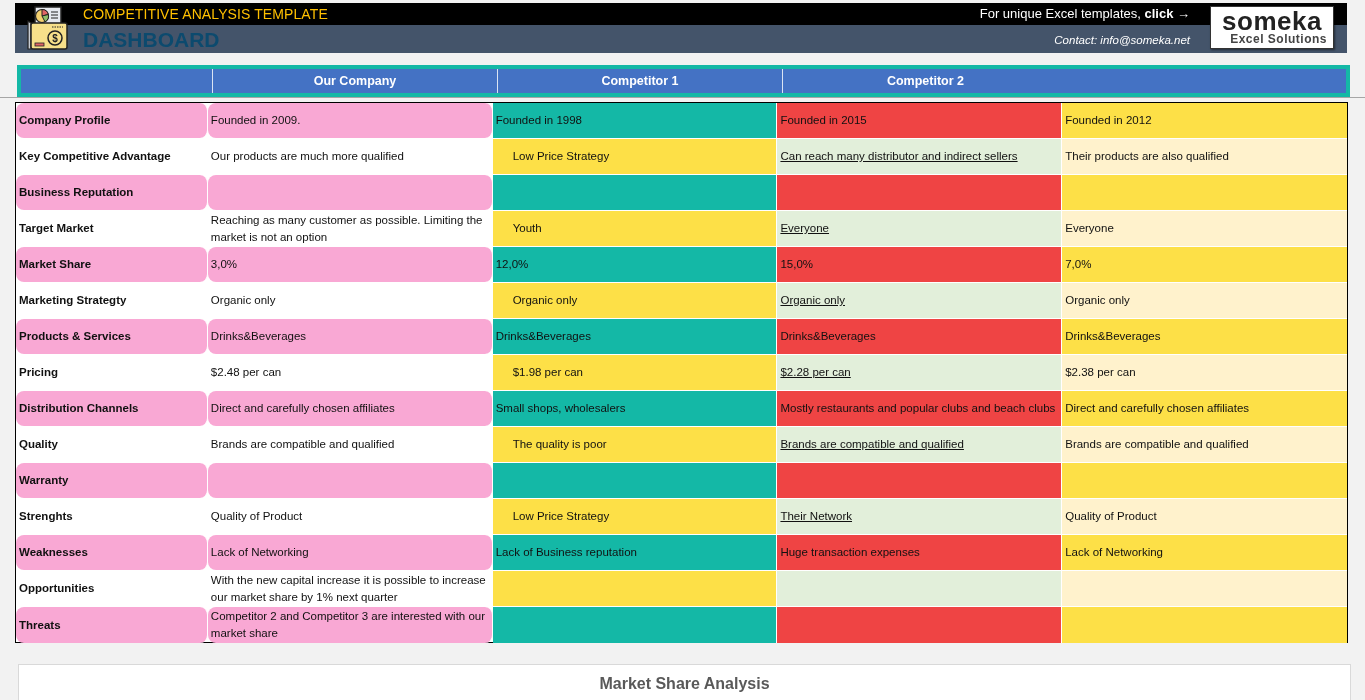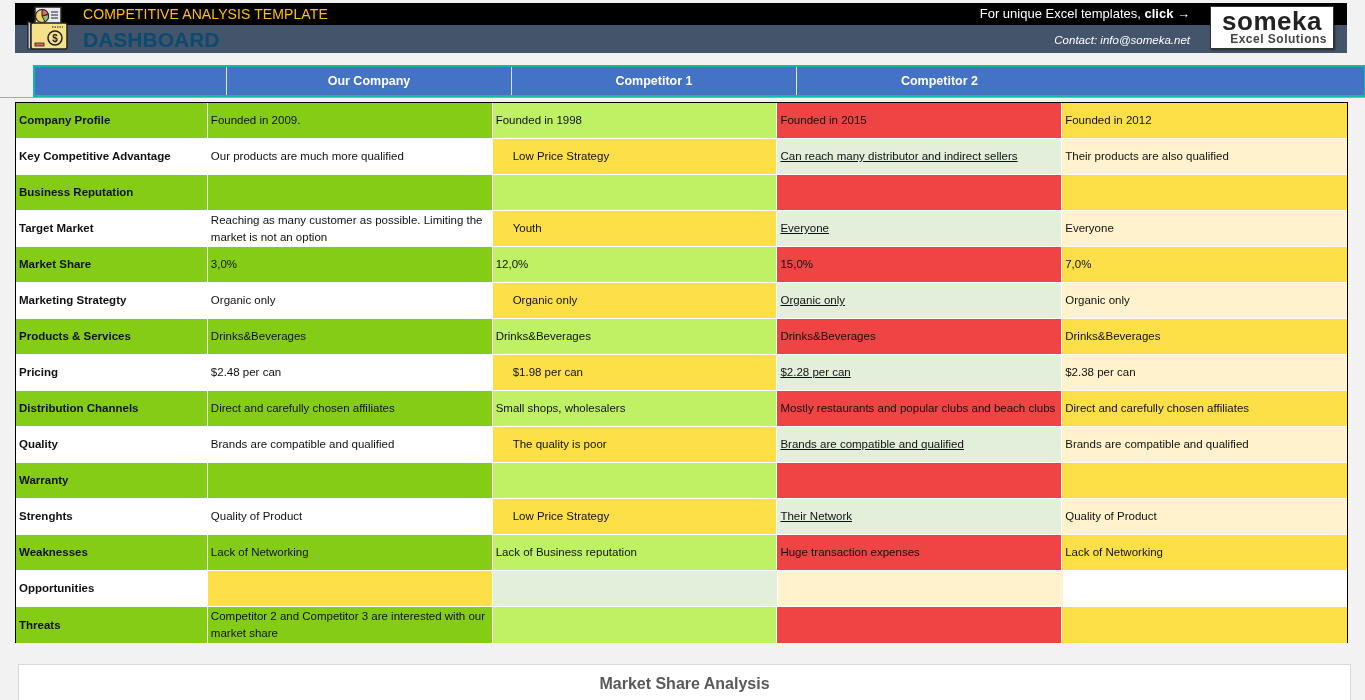--- a/index.html
+++ b/index.html
@@ -22,22 +22,22 @@
     .logo {
       position:absolute; left:1195px; top:3px; width:124px; height:43px;
       background:#fff; border:1px solid #333; box-shadow:1px 1px 2px rgba(0,0,0,.5);
       text-align:center; box-sizing:border-box;
     }
     .logo-main { font-size:26px; font-weight:bold; color:#222; line-height:26px; letter-spacing:0.5px; margin-top:1px; }
     .logo-sub { font-size:12px; font-weight:bold; color:#444; line-height:10px; text-align:right; padding-right:6px; letter-spacing:0.5px; }
 
     
     .col-header {
-      position:absolute; left:33px; top:65px; width:1333px; height:32px;
-      display:flex; border:2px solid #14b8a6; box-sizing:border-box; background:#4472c4;
+      position:absolute; left:17px; top:65px; width:1333px; height:32px;
+      display:flex; border:4px solid #14b8a6; box-sizing:border-box; background:#4472c4;
     }
     .col-header .hcell {
       color:#fff; font-weight:bold; font-size:12.5px; display:flex; align-items:center; justify-content:center;
       border-right:1px solid #dbe4f3; box-sizing:border-box;
     }
     .col-header .hcell:last-child { border-right:none; }
     .divider-line { position:absolute; left:0; top:97px; width:1365px; height:1px; background:#a6a6a6; }
 
     
     .grid {
@@ -46,23 +46,23 @@
     }
     .row { display:flex; height:36px; box-sizing:border-box; border-bottom:1px solid #fff; }
     .row:last-child { border-bottom:none; }
     .cell {
       box-sizing:border-box; border-right:1px solid #fff; font-size:11.5px; color:#111;
       display:flex; align-items:center; padding:0 3px; line-height:17px; overflow:hidden;
     }
     .cell.label { font-weight:bold; }
     .w0 { width:192px; } .w1 { width:285px; } .w2 { width:285px; } .w3 { width:285px; } .w4 { width:285px; border-right:none; }
 
-    .row.odd .c-label, .row.odd .c-our { background:#84cc16; }
+    .row.odd .c-label, .row.odd .c-our { background:#f9a8d4;border-radius:8px; }
     .row.even .c-label, .row.even .c-our { background:#ffffff; }
-    .row.odd .c-c1 { background:#bef264; }
+    .row.odd .c-c1 { background:#14b8a6; }
     .row.even .c-c1 { background:#fde047;padding-left:20px; }
     .row.odd .c-c2 { background:#ef4444; }
     .row.even .c-c2 { background:#e2efda;text-decoration:underline; }
     .row.odd .c-c3 { background:#fde047; }
     .row.even .c-c3 { background:#fff2cc; }
 
     
     .chart-panel {
       position:absolute; left:18px; top:664px; width:1333px; height:50px;
       background:#fff; border:1px solid #d9d9d9; box-sizing:border-box;
@@ -200,20 +200,21 @@
     </div>
     <div class="row odd">
       <div class="cell label c-label w0">Weaknesses</div>
       <div class="cell c-our w1">Lack of Networking</div>
       <div class="cell c-c1 w2">Lack of  Business reputation</div>
       <div class="cell c-c2 w3">Huge transaction expenses</div>
       <div class="cell c-c3 w4">Lack of Networking</div>
     </div>
     <div class="row even">
       <div class="cell label c-label w0">Opportunities</div>
+      <div class="cell c-our w1">With the new capital increase it is possible to increase our market share by 1% next quarter</div>
       <div class="cell c-c1 w2"></div>
       <div class="cell c-c2 w3"></div>
       <div class="cell c-c3 w4"></div>
     </div>
     <div class="row odd">
       <div class="cell label c-label w0">Threats</div>
       <div class="cell c-our w1">Competitor 2 and Competitor 3 are interested with our market share</div>
       <div class="cell c-c1 w2"></div>
       <div class="cell c-c2 w3"></div>
       <div class="cell c-c3 w4"></div>

